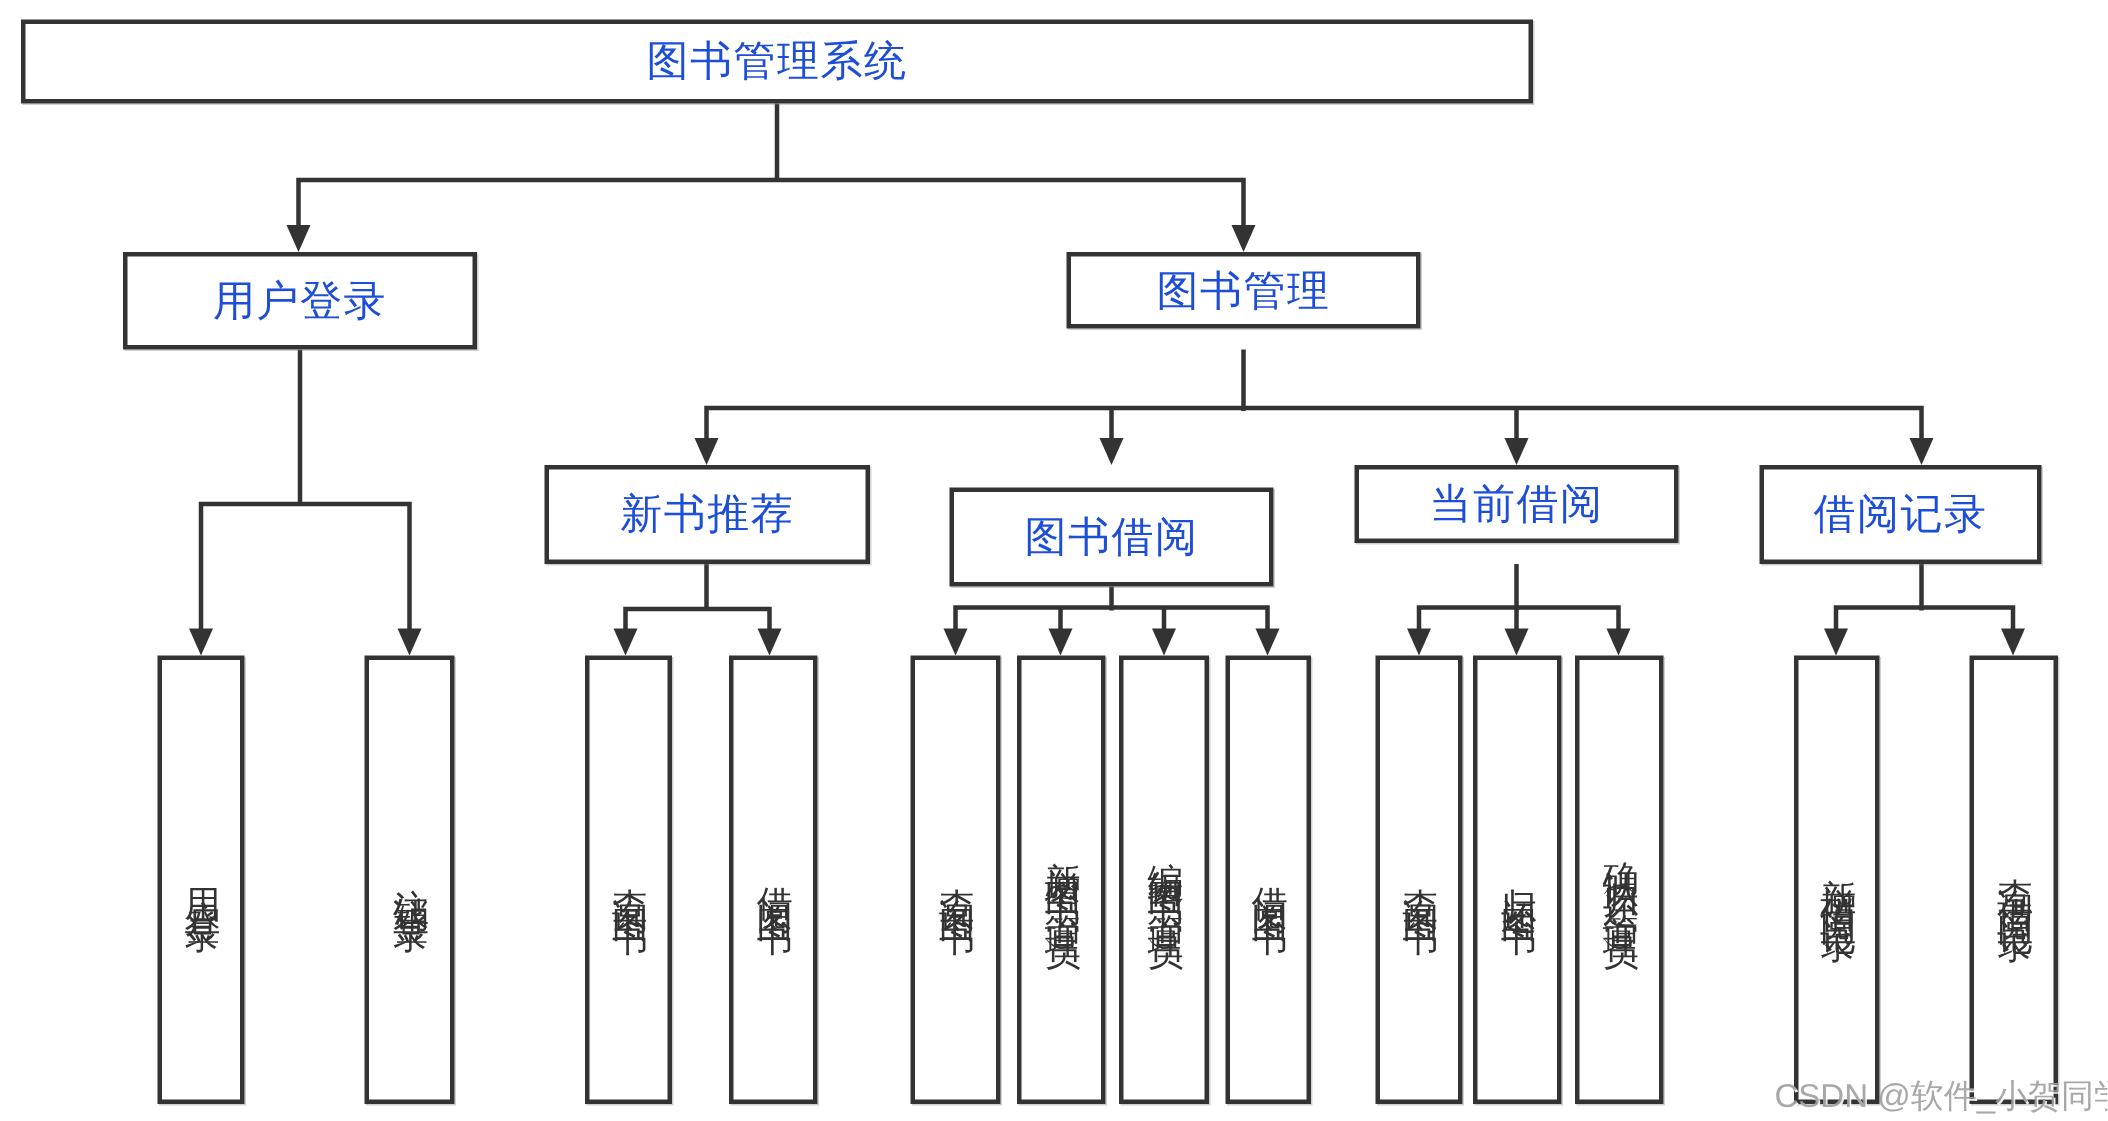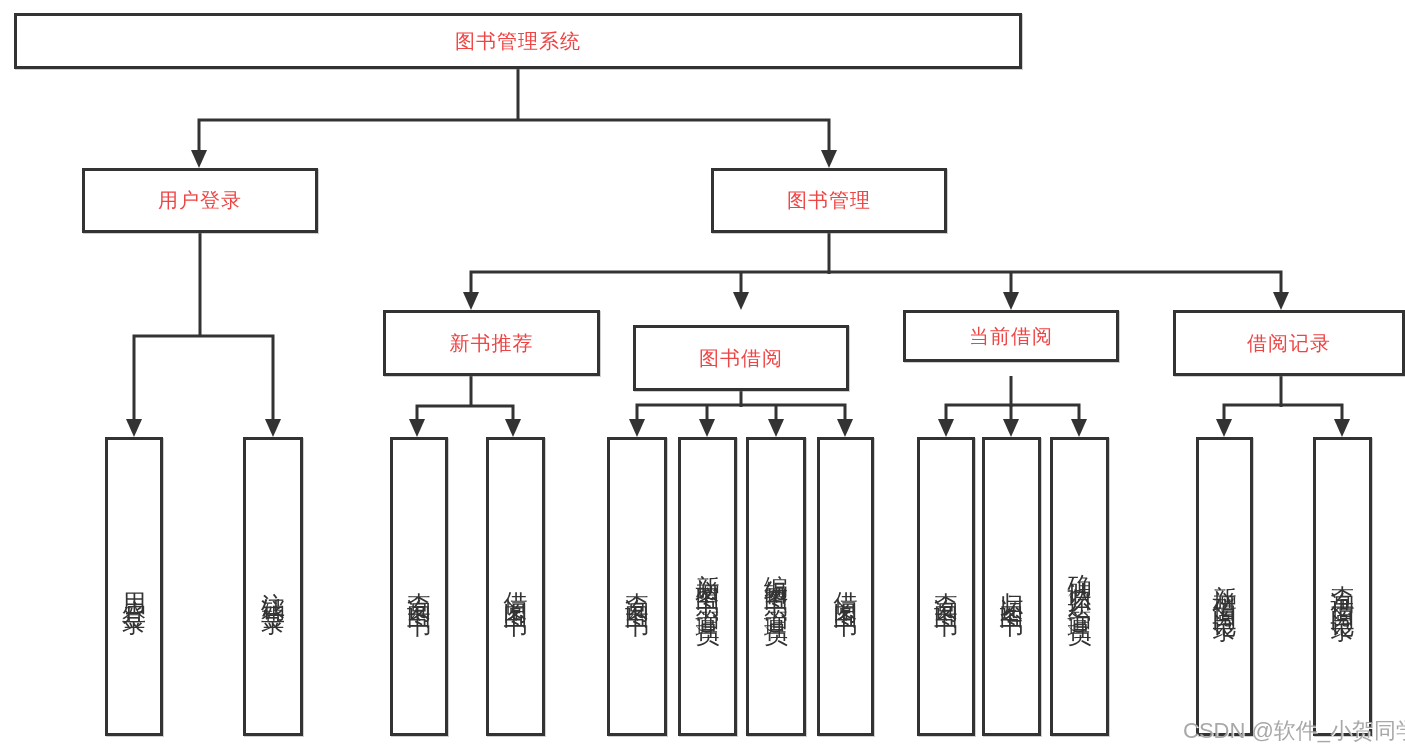--- a/index.html
+++ b/index.html
@@ -15,23 +15,23 @@
     position: absolute;
     box-sizing: border-box;
     border: 3px solid #333333;
     background: #ffffff;
     display: flex;
     align-items: center;
     justify-content: center;
     box-shadow: 1px 1px 0 rgba(120,120,120,0.35);
   }
   .hnode span {
-    font-size: 20px;
+    font-size: 28px;
     letter-spacing: 1px;
-    color: #ef4444;
+    color: #1d4ed8;
     white-space: nowrap;
   }
   .vnode {
     position: absolute;
     box-sizing: border-box;
     border: 3px solid #333333;
     background: #ffffff;
     display: flex;
     align-items: center;
     justify-content: center;
@@ -116,34 +116,34 @@
     <polygon points="1334,419 1350,419 1342,437"></polygon>
   </svg>
 
   <div class="hnode" style="left:14px; top:13px; width:1008px; height:56px;">
     <span>图书管理系统</span>
   </div>
 
   <div class="hnode" style="left:82px; top:168px; width:236px; height:65px;">
     <span>用户登录</span>
   </div>
-  <div class="hnode" style="left:711px; top:168px; width:236px; height:65px;">
+  <div class="hnode" style="left:711px; top:168px; width:236px; height:51px;">
     <span>图书管理</span>
   </div>
 
-  <div class="hnode" style="left:363px; top:310px; width:217px; height:66px;margin-left:20px;">
+  <div class="hnode" style="left:363px; top:310px; width:217px; height:66px;">
     <span>新书推荐</span>
   </div>
   <div class="hnode" style="left:633px; top:325px; width:216px; height:66px;">
     <span>图书借阅</span>
   </div>
   <div class="hnode" style="left:903px; top:310px; width:216px; height:52px;">
     <span>当前借阅</span>
   </div>
-  <div class="hnode" style="left:1173px; top:310px; width:232px; height:66px;">
+  <div class="hnode" style="left:1173px; top:310px; width:188px; height:66px;">
     <span>借阅记录</span>
   </div>
 
   <div class="vnode" style="left:105px; top:437px; width:58px; height:299px;">
     <span>用户登录</span>
   </div>
   <div class="vnode" style="left:243px; top:437px; width:60px; height:299px;">
     <span>注销登录</span>
   </div>
 

